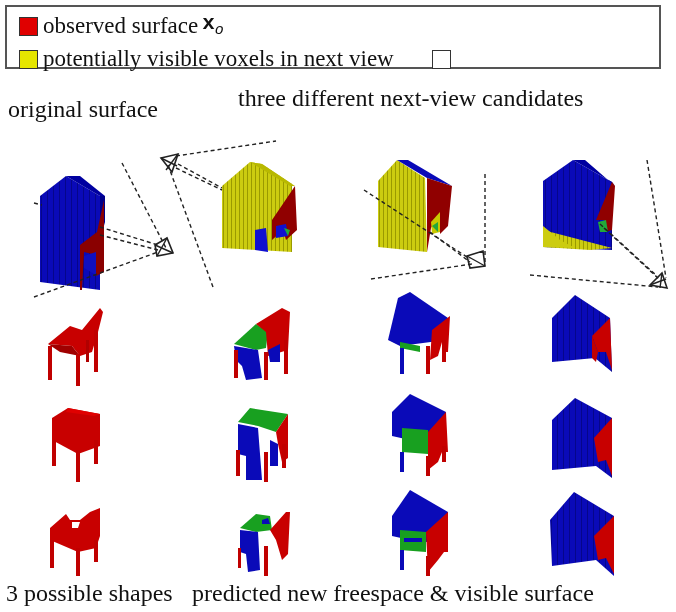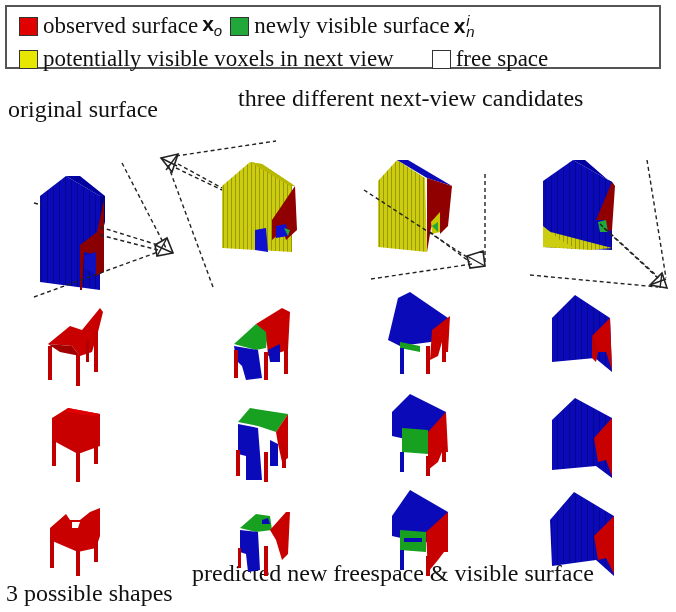--- a/index.html
+++ b/index.html
@@ -7,66 +7,54 @@
          font-family: "Liberation Serif", "DejaVu Serif", serif; color: #111; }
   .legend { position: absolute; left: 5px; top: 5px; width: 656px; height: 64px;
             border: 2px solid #555; box-sizing: border-box; background: #fff; }
   .leg-row { position: absolute; left: 12px; height: 30px; display: flex; align-items: center;
              font-size: 23px; white-space: nowrap; }
   .leg-row.r1 { top: 4px; }
   .leg-row.r2 { top: 37px; font-family: Liberation Serif, serif; }
   .leg-item { display: flex; align-items: center; margin-right: 8px; }
   .swatch { width: 19px; height: 19px; box-sizing: border-box; border: 1px solid #333;
             margin-right: 5px; display: inline-block; }
-  .math { font-weight: bold; font-family: Liberation Sans, sans-serif; font-size: 21px; margin-left: 4px; }
+  .math { font-weight: bold; font-family: Liberation Mono, monospace; font-size: 21px; margin-left: 4px; }
   .math sub, .math sup { font-style: italic; font-weight: normal; font-size: 15px; }
   .mathwrap { display: inline-flex; align-items: center; }
   .stack { display: inline-flex; flex-direction: column; line-height: 11px; margin-left: 1px; }
   .stack span { font-style: italic; font-size: 15px; font-weight: normal; }
   .caption { position: absolute; font-size: 24px; white-space: nowrap; }
   svg.fig { position: absolute; left: 0; top: 0; }
 </style>
 </head>
 <body>
 
 <div class="legend">
   <div class="leg-row r1">
     <div class="leg-item">
       <span class="swatch" style="background:#e00000"></span>
       <span>observed surface</span>
       <span class="math"><span>x</span><sub>o</sub></span>
     </div>
-    <div class="leg-item">
-      <span class="swatch" style="background:#22a83a"></span>
-      <span>newly visible surface</span>
-      <span class="math mathwrap">
-          <span>x</span>
-          <span class="stack">
-            <span>i</span>
-            <span>n</span>
-          </span>
-        </span>
-    </div>
   </div>
   <div class="leg-row r2">
     <div class="leg-item" style="margin-right:38px">
       <span class="swatch" style="background:#e6e600"></span>
       <span>potentially visible voxels in next view</span>
     </div>
     <div class="leg-item">
       <span class="swatch" style="background:#fff"></span>
-      <span>free space</span>
     </div>
   </div>
 </div>
 
 <div class="caption" style="left:8px; top:96px;">original surface</div>
 <div class="caption" style="left:238px; top:85px;">three different next-view candidates</div>
 <div class="caption" style="left:6px; top:580px;">3 possible shapes</div>
-<div class="caption" style="left:164px; top:560px;margin-left:28px;">predicted new freespace &amp; visible surface</div>
+<div class="caption" style="left:164px; top:580px;margin-left:28px;">predicted new freespace &amp; visible surface</div>
 
 <svg class="fig" width="676" height="612" viewBox="0 0 676 612">
   <defs>
     <pattern id="stripesY" width="4" height="6" patternUnits="userSpaceOnUse">
       <rect width="4" height="6" fill="#cccc10"></rect>
       <rect x="3" width="1" height="6" fill="#9a9a00"></rect>
     </pattern>
     <pattern id="stripesB" width="6" height="6" patternUnits="userSpaceOnUse">
       <rect width="6" height="6" fill="#0a0ab8"></rect>
       <rect x="5" width="1" height="6" fill="#06068a"></rect>

